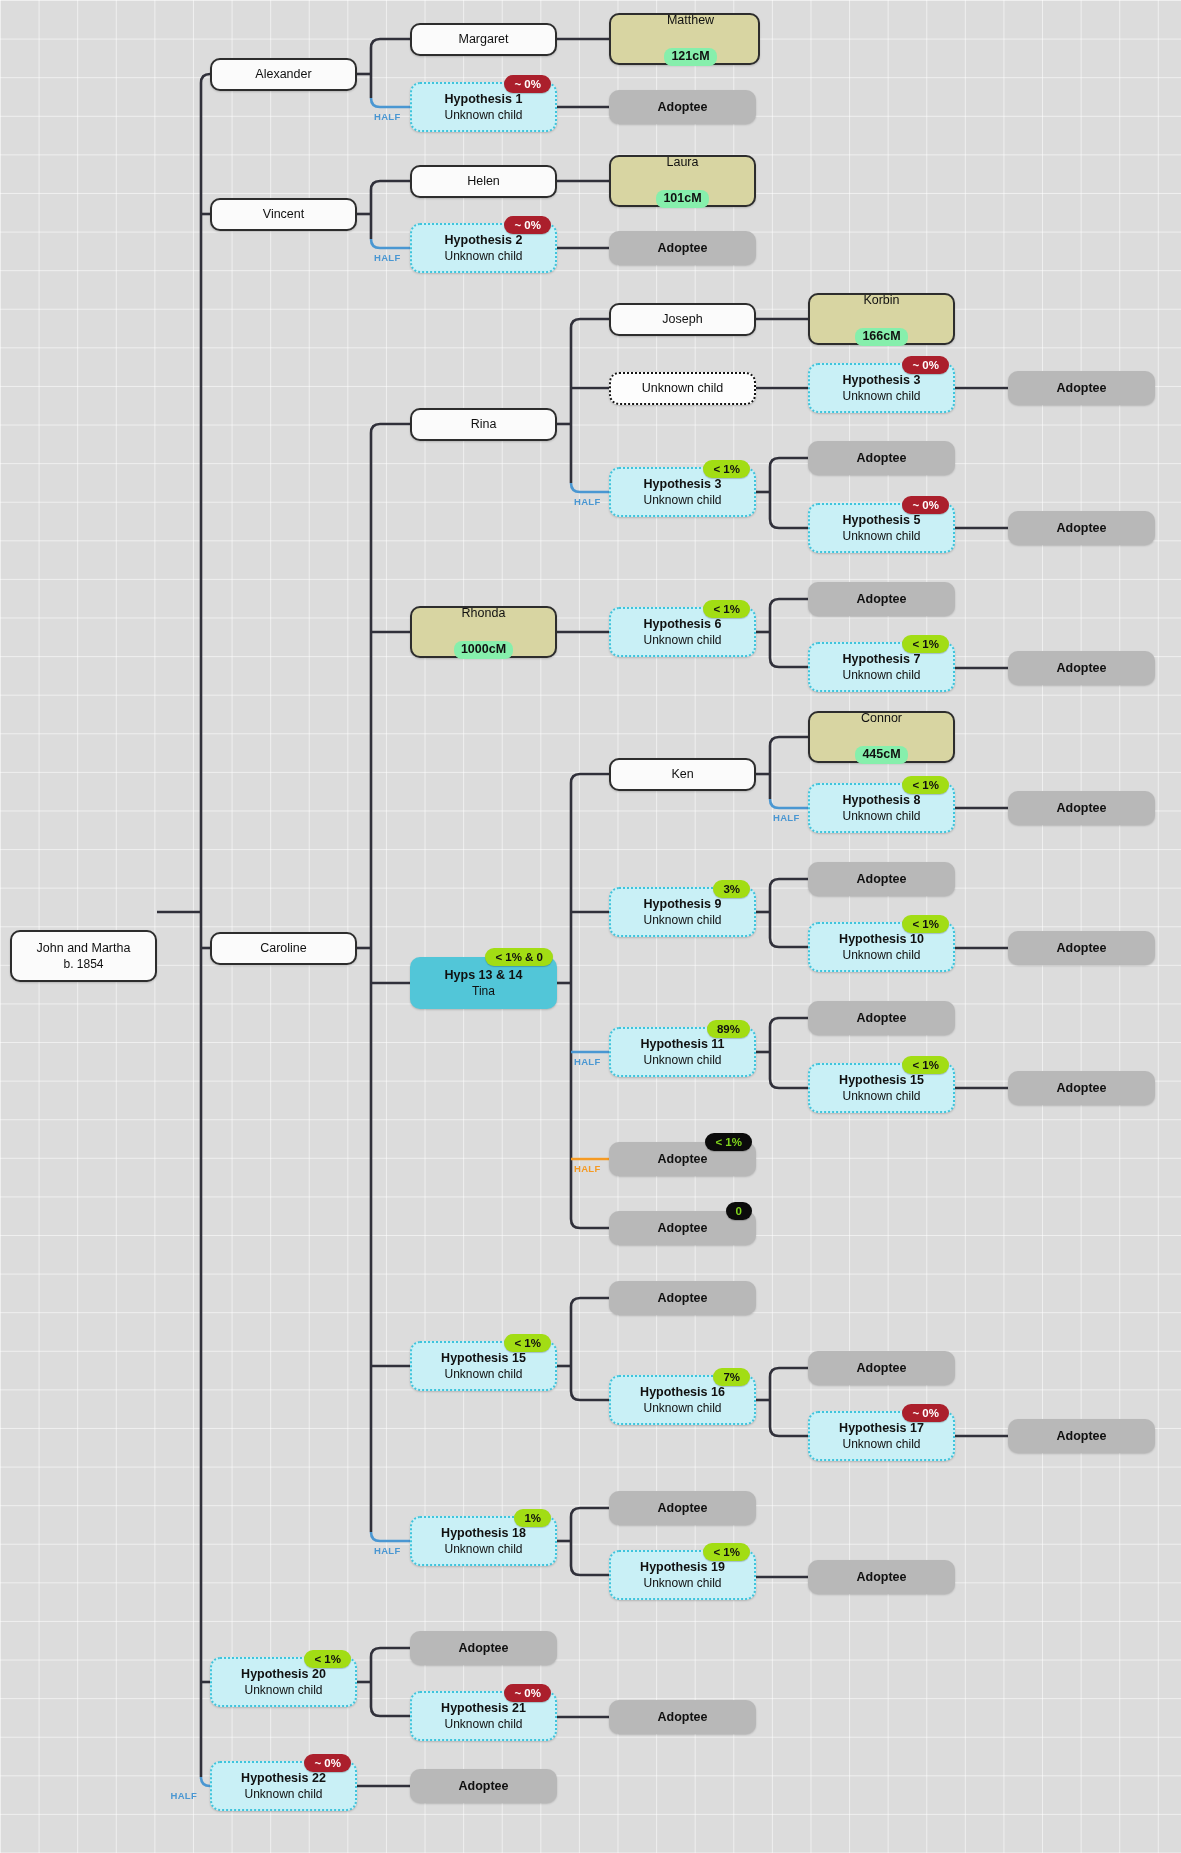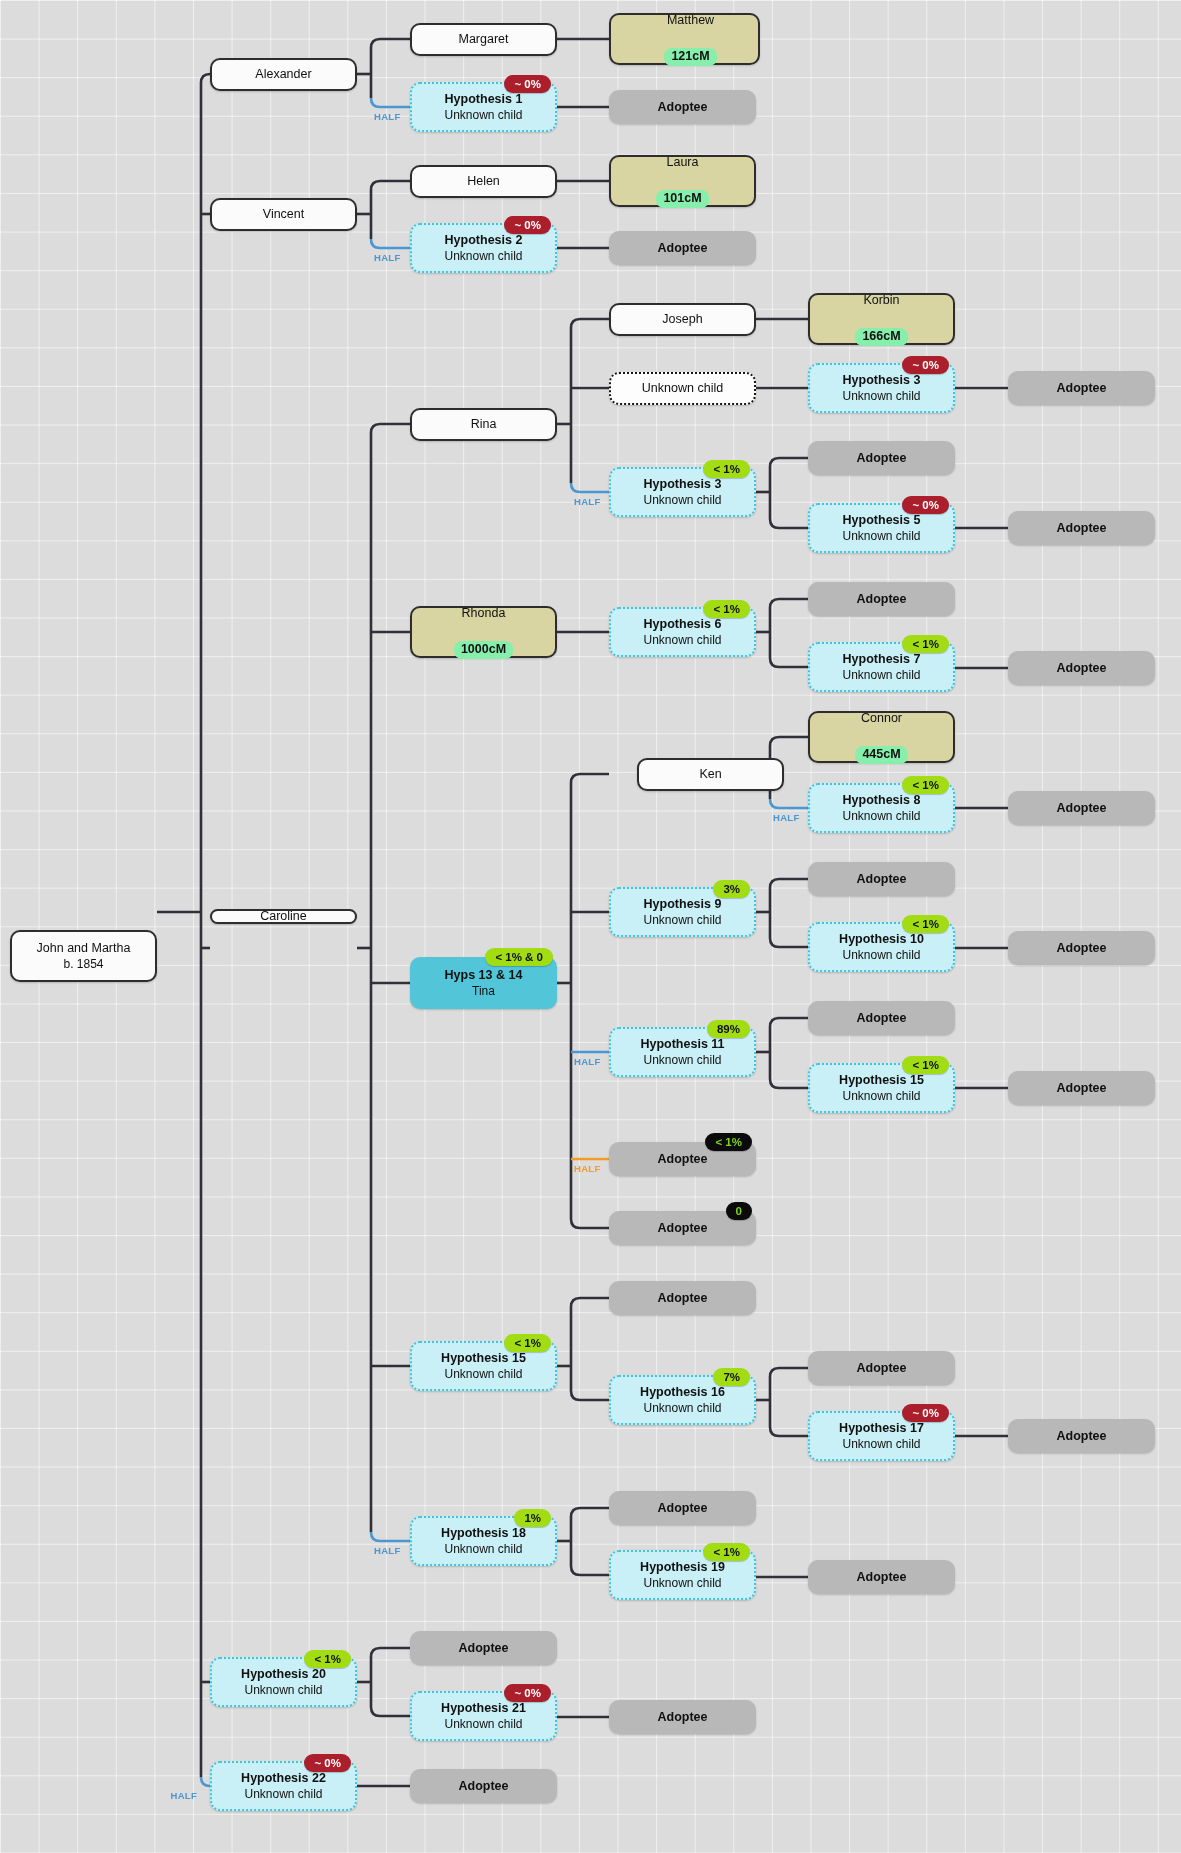--- a/index.html
+++ b/index.html
@@ -118,21 +118,21 @@
       <div class="node kind-couple" style="left: 10px; top: 886px; width: 147px; height: 52px; margin-top: 44px;">
         <div class="title">John and Martha</div>
         <div class="sub">b. 1854</div>
       </div>
       <div class="node kind-person" style="left: 210px; top: 58px; width: 147px; height: 33px;">
         <div class="title">Alexander</div>
       </div>
       <div class="node kind-person" style="left: 210px; top: 198px; width: 147px; height: 33px;">
         <div class="title">Vincent</div>
       </div>
-      <div class="node kind-person" style="left: 210px; top: 909px; width: 147px; height: 15px;">
+      <div class="node kind-person" style="left: 210px; top: 932px; width: 147px; height: 33px;">
         <div class="title">Caroline</div>
       </div>
       <div class="node kind-hypothesis" style="left: 210px; top: 1657px; width: 147px; height: 50px;">
         <div class="title">Hypothesis 20</div>
         <div class="sub">Unknown child</div>
         <div class="badge badge-green">&lt; 1%</div>
       </div>
       <div class="node kind-hypothesis" style="left: 210px; top: 1761px; width: 147px; height: 50px;">
         <div class="title">Hypothesis 22</div>
         <div class="sub">Unknown child</div>
@@ -210,21 +210,21 @@
       <div class="node kind-hypothesis" style="left: 609px; top: 467px; width: 147px; height: 50px;">
         <div class="title">Hypothesis 3</div>
         <div class="sub">Unknown child</div>
         <div class="badge badge-green">&lt; 1%</div>
       </div>
       <div class="node kind-hypothesis" style="left: 609px; top: 607px; width: 147px; height: 50px;">
         <div class="title">Hypothesis 6</div>
         <div class="sub">Unknown child</div>
         <div class="badge badge-green">&lt; 1%</div>
       </div>
-      <div class="node kind-person" style="left: 609px; top: 758px; width: 147px; height: 33px; margin-left: 28px;">
+      <div class="node kind-person" style="left: 609px; top: 758px; width: 147px; height: 33px;">
         <div class="title">Ken</div>
       </div>
       <div class="node kind-hypothesis" style="left: 609px; top: 887px; width: 147px; height: 50px;">
         <div class="title">Hypothesis 9</div>
         <div class="sub">Unknown child</div>
         <div class="badge badge-green">3%</div>
       </div>
       <div class="node kind-hypothesis" style="left: 609px; top: 1027px; width: 147px; height: 50px;">
         <div class="title">Hypothesis 11</div>
         <div class="sub">Unknown child</div>

